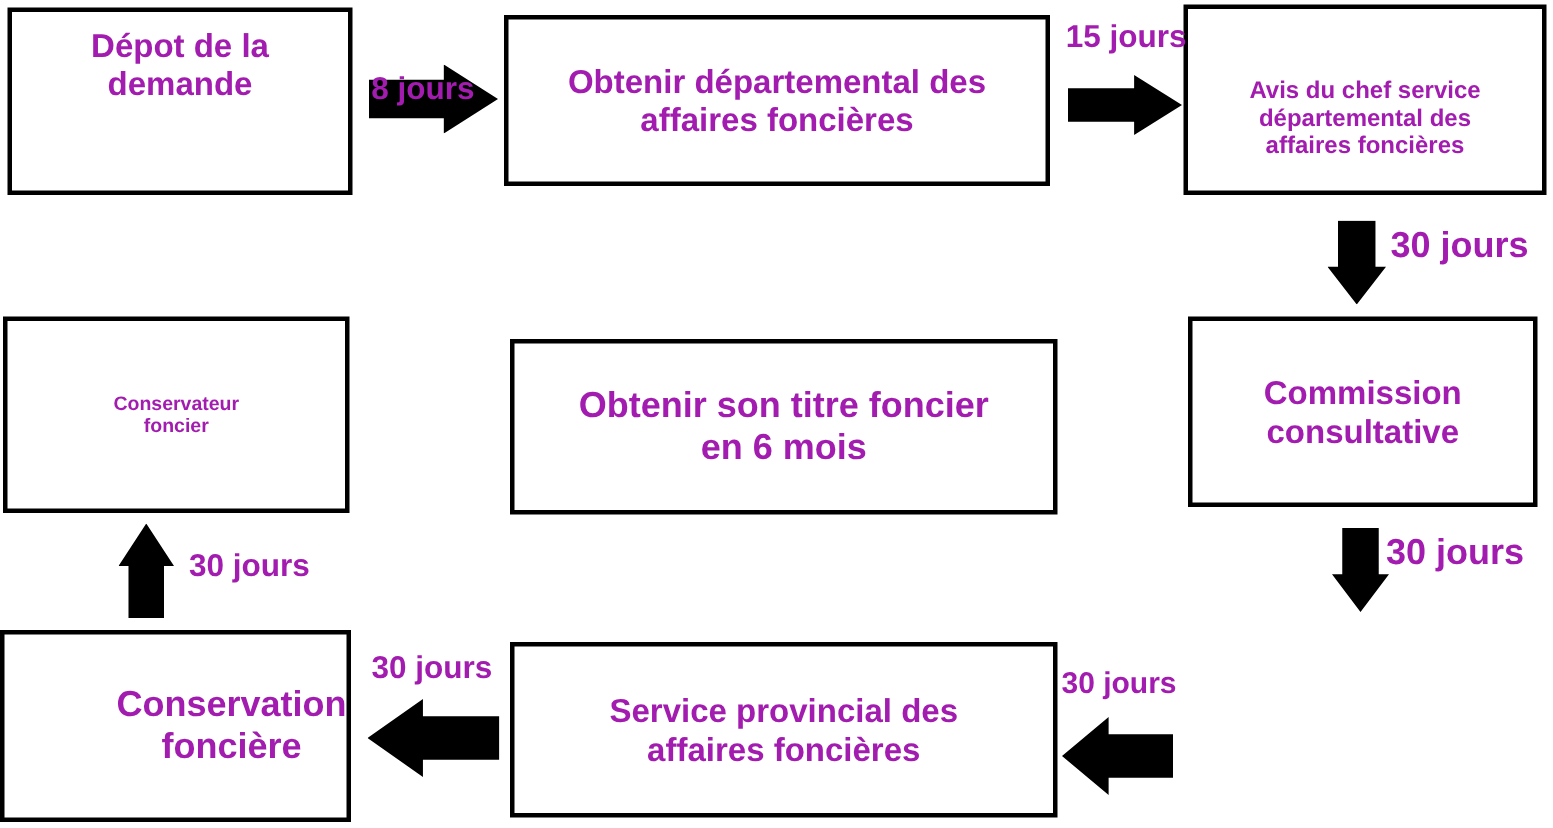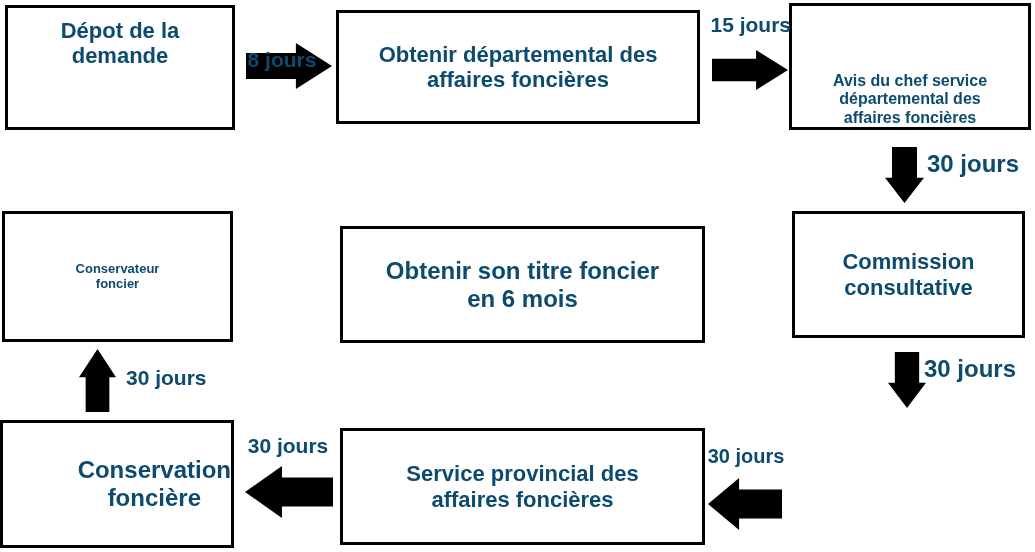--- a/index.html
+++ b/index.html
@@ -7,21 +7,21 @@
     padding: 0;
     background: #ffffff;
     font-family: "Liberation Sans", sans-serif;
   }
   #stage {
     position: relative;
     width: 1035px;
     height: 552px;
     background: #ffffff;
     overflow: hidden;
-    color: #0c4a6e;
+    color: #a21caf;
   }
   .box {
     position: absolute;
     box-sizing: border-box;
     background: #ffffff;
     border: 3px solid #000000;
     display: flex;
     align-items: center;
     justify-content: center;
     text-align: center;
@@ -42,21 +42,21 @@
     font-weight: bold;
     white-space: nowrap;
     line-height: 1.1;
   }
 
   
   #box-depot        { left: 5px;   top: 5px;   width: 230px; height: 125px; font-size: 22px;
                       flex-direction: column; justify-content: space-between; padding: 10px 4px 9px; }
   #box-service-dep  { left: 336px; top: 10px;  width: 364px; height: 114px; font-size: 22px; }
   #box-avis         { left: 789px; top: 3px;   width: 242px; height: 127px; font-size: 16px;
-                      align-items: flex-end; padding-top: 27px; box-sizing: border-box; }
+                      align-items: center; padding-top: 27px; box-sizing: border-box; }
   #box-commission   { left: 792px; top: 211px; width: 233px; height: 127px; font-size: 22px; }
   #box-delegation   { left: 792px; top: 421px; width: 234px; height: 127px; font-size: 16px; }
   #box-service-prov { left: 340px; top: 428px; width: 365px; height: 117px; font-size: 22px; }
   #box-conservation { left: 0px;   top: 420px; width: 234px; height: 128px; font-size: 24px; justify-content: flex-end; }
   #box-conservateur { left: 2px;   top: 211px; width: 231px; height: 131px; font-size: 13px; }
   #box-center       { left: 340px; top: 226px; width: 365px; height: 117px; font-size: 24px; }
 
   
   #arr-1 { left: 246px; top: 43px;  width: 86px; height: 46px; }  
   #arr-2 { left: 712px; top: 50px;  width: 76px; height: 40px; }  

